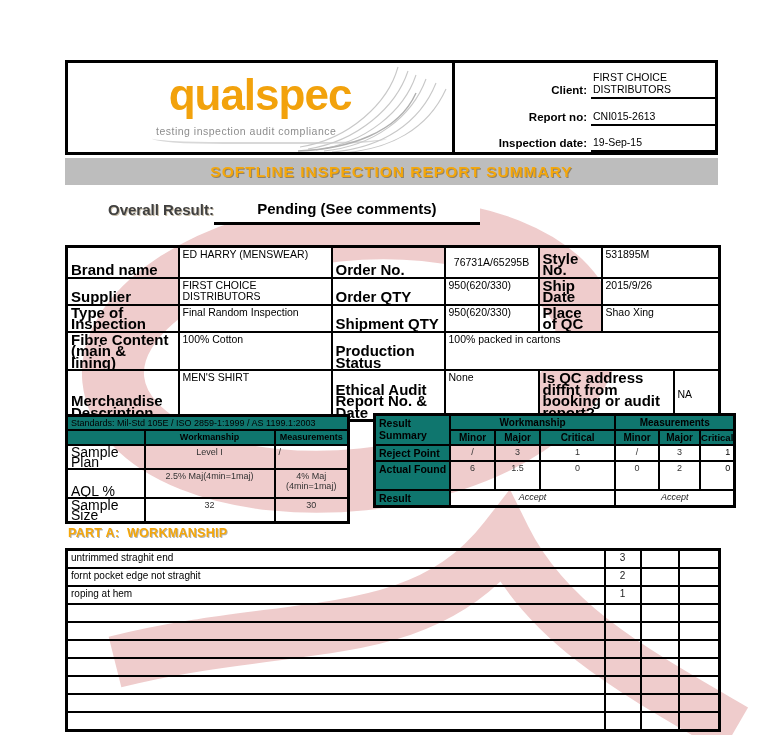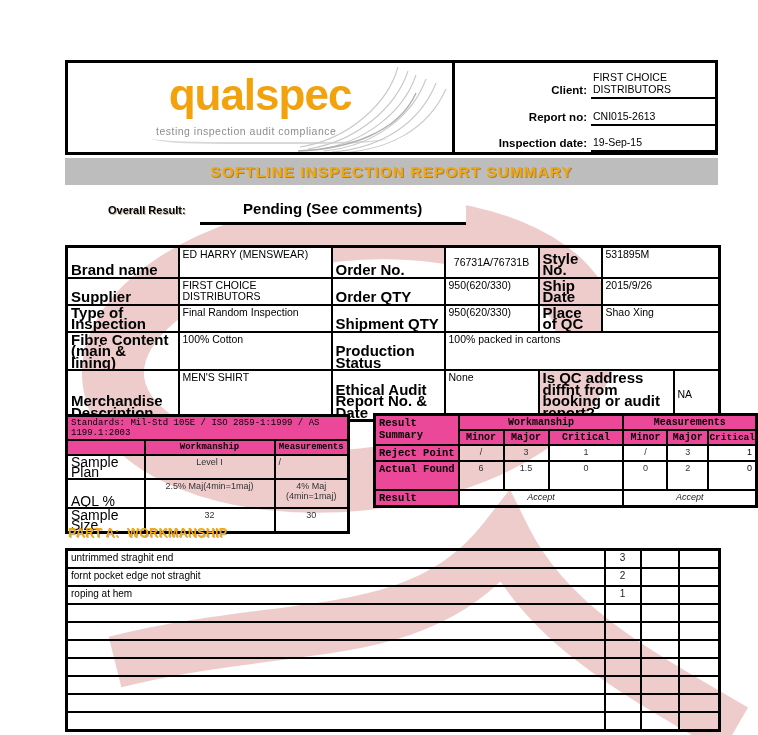--- a/index.html
+++ b/index.html
@@ -6,21 +6,21 @@
   body{
     width:758px;height:735px;position:relative;overflow:hidden;background:#fff;
     font-family:"Liberation Sans",sans-serif;color:#000;
   }
   #watermark{position:absolute;inset:0;z-index:0;pointer-events:none;mix-blend-mode:multiply;}
   .blk{position:absolute;z-index:1;}
   table{border-collapse:collapse;table-layout:fixed;}
   .tbl{border:3px solid #000;}
   .tbl td{border:2px solid #000;padding:1px 3px;overflow:hidden;vertical-align:top;}
   .opq{background:#fff;}
-  .gray{background:#ec4899;font-family:Liberation Mono, monospace;}
+  .gray{background:#0f766e;}
   
   .header-box{top:60px;left:65px;width:653px;height:95px;border:3px solid #000;
     background:#fff;display:flex;box-sizing:border-box;}
   .logo-area{flex:1;position:relative;overflow:hidden;}
   .brand{margin-top:10px;text-align:center;font-size:44px;font-weight:bold;
     letter-spacing:-1px;color:#F2A20C;line-height:44px;}
   .tagline{position:absolute;left:88px;top:62px;font-size:10.5px;color:#8d8d8d;letter-spacing:.5px;}
   .tagline-swoosh{position:absolute;left:84px;top:70px;width:235px;height:9px;
     border-bottom:2px solid #d8d8d8;border-radius:50% / 9px;}
   .fan{position:absolute;right:4px;top:0;}
@@ -30,22 +30,22 @@
   .cp-row.r2{height:29px;}
   .cp-row.r3{height:28px;}
   .cp-label{flex:1;text-align:right;font-weight:bold;font-size:11.5px;padding:0 4px 3px 0;}
   .cp-value{width:124px;border-bottom:2px solid #000;font-size:10.5px;line-height:12px;padding:1px 2px 2px 2px;box-sizing:border-box;}
   
   .title-bar{top:158px;left:65px;width:653px;height:27px;background:#BDBDBD;
     text-align:center;line-height:27px;font-size:15.5px;font-weight:bold;letter-spacing:1px;
     color:#F5A70A;text-shadow:1px 1px 0 rgba(90,60,0,.45);box-sizing:border-box;}
   
   .overall{top:196px;left:108px;display:flex;align-items:flex-start;}
-  .overall-label{font-size:11px;font-weight:bold;color:#000000;text-shadow:1px 1px 0 rgba(90,60,0,.35);
-    line-height:28px;margin-right:14px;}
+  .overall-label{font-size:15px;font-weight:bold;color:#404040;text-shadow:1px 1px 0 rgba(90,60,0,.35);
+    line-height:28px;margin-right:0;}
   .overall-box{width:266px;height:26px;border-bottom:3px solid #000;background:#fff;
     text-align:center;font-size:15px;font-weight:bold;line-height:26px;}
   
   .main-table{top:245px;left:65px;}
   .main-table td{font-size:10.5px;line-height:11.5px;}
   .main-table td.lbl{font-weight:bold;font-size:15px;vertical-align:bottom;background:transparent;}
   .main-table td.mid{vertical-align:middle;}
   .ctr{text-align:center;}
   
   .sample-table{top:414px;left:65px;}
@@ -132,21 +132,21 @@
     <col style="width:94px">
       <col style="width:63px">
       <col style="width:72px">
       <col style="width:46px">
   </colgroup>
   <tbody>
       <tr style="height:31px">
     <td class="lbl">Brand name</td>
     <td class="opq">ED HARRY (MENSWEAR)</td>
     <td class="lbl">Order No.</td>
-    <td class="opq mid ctr">76731A/76731B</td>
+    <td class="opq mid ctr">76731A/65295B</td>
     <td class="lbl">Style No.</td>
     <td class="opq" colspan="2">531895M</td>
   </tr>
   <tr style="height:23px">
     <td class="lbl">Supplier</td>
     <td class="opq">FIRST CHOICE DISTRIBUTORS</td>
     <td class="lbl">Order QTY</td>
     <td class="opq">950(620/330)</td>
     <td class="lbl">Ship Date</td>
     <td class="opq" colspan="2">2015/9/26</td>

